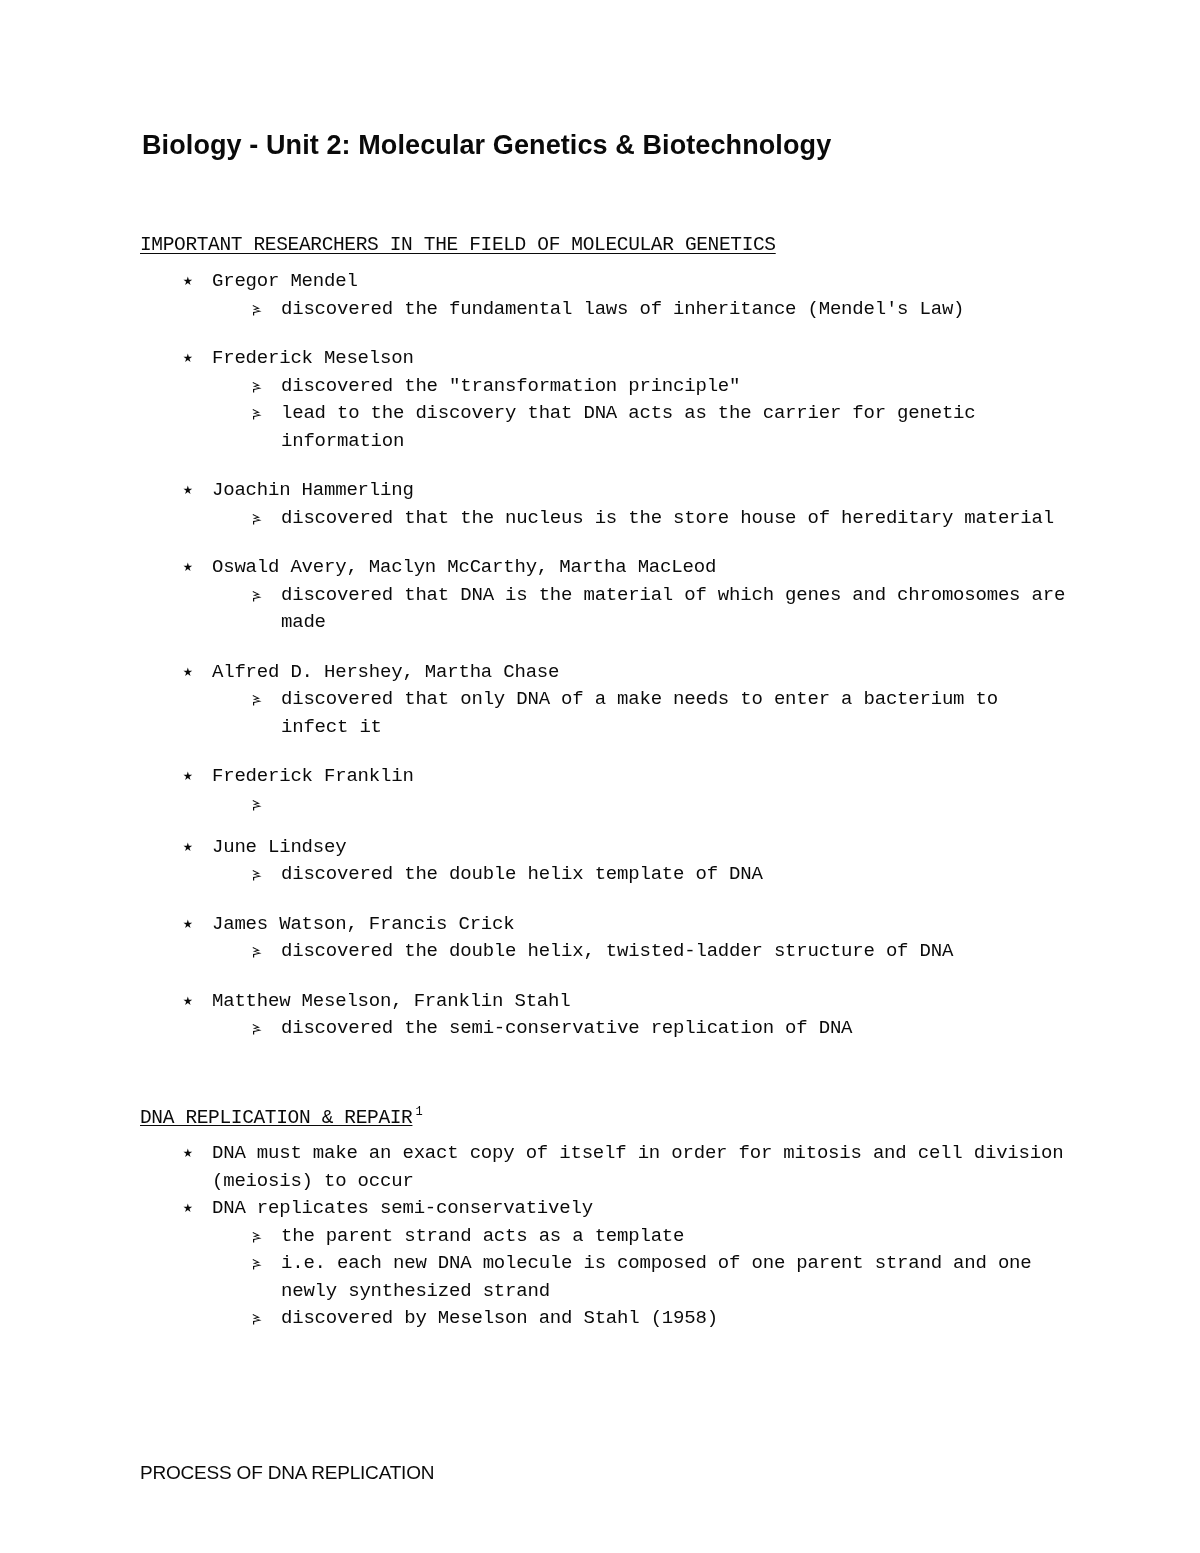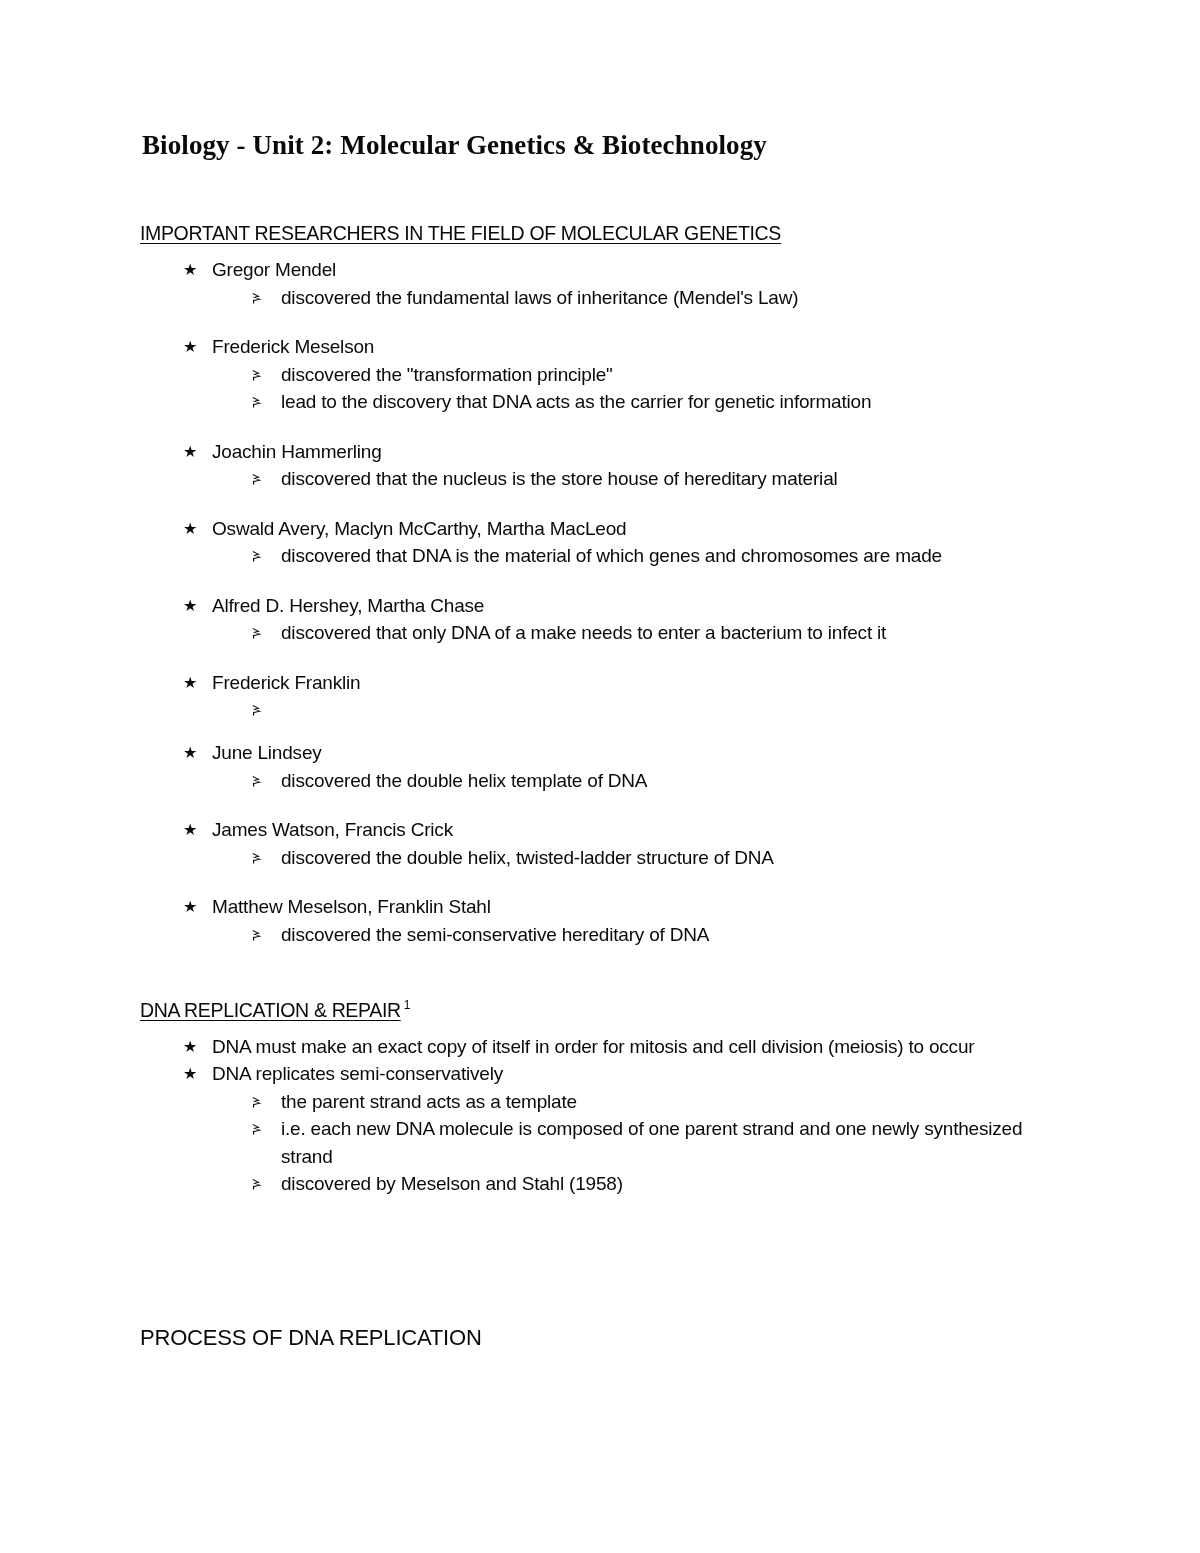--- a/index.html
+++ b/index.html
@@ -30,21 +30,20 @@
   }
 
   
   .doc-title {
     font-size: 27px;
     font-weight: bold;
     letter-spacing: 0.1px;
     line-height: 34px;
     margin: 0 0 0 2px;
     white-space: nowrap;
-    font-family: Liberation Serif, serif;
   }
 
   
   .section-heading {
     font-size: 19.5px;
     line-height: 26px;
     letter-spacing: -0.35px;
     margin: 0;
     white-space: nowrap;
   }
@@ -102,26 +101,26 @@
   .marker.sub svg {
     display: block;
     margin-top: 8px;
   }
   .row-text {
     flex: 1 1 auto;
     min-width: 0;
   }
 
   
-  .section-block { margin-top: 0; }
+  .section-block { margin-top: 12px; font-family: Liberation Mono, monospace; }
   .gap-before-section { height: 44px; }
   .gap-before-footer { height: 128px; }
 
   .footer-heading {
-    font-size: 22px;
+    font-size: 19px;
     line-height: 24px;
     letter-spacing: -0.2px;
     white-space: nowrap;
   }
 </style>
 </head>
 <body>
 
 <div id="page">
   <div class="doc-body">
@@ -267,21 +266,21 @@
         <div class="bullet-row lvl1">
           <span class="marker star">★</span>
           <span class="row-text">Matthew Meselson, Franklin Stahl</span>
         </div>
         <div class="bullet-row lvl2">
           <span class="marker sub">
             <svg width="14" height="13" viewBox="0 0 14 13">
                 <path d="M1 1 L8 4.4 L3.3 5.6 L9.6 7.2 L2.2 9 L2.2 11.6 L1 11.6 L1 8.1 L6.4 6.9 L0.9 5.3 L5.2 4.1 L0.6 2.1 Z" fill="#0a0a0a"></path>
               </svg>
           </span>
-          <span class="row-text">discovered the semi-conservative hereditary of DNA</span>
+          <span class="row-text">discovered the semi-conservative replication of DNA</span>
         </div>
       </div>
     </div>
 
     <div class="gap-before-section"></div>
 
     <div class="section-block">
       <div class="section-heading">
         <span class="heading-text">DNA REPLICATION &amp; REPAIR</span><span class="footnote-ref">1</span>
       </div>

